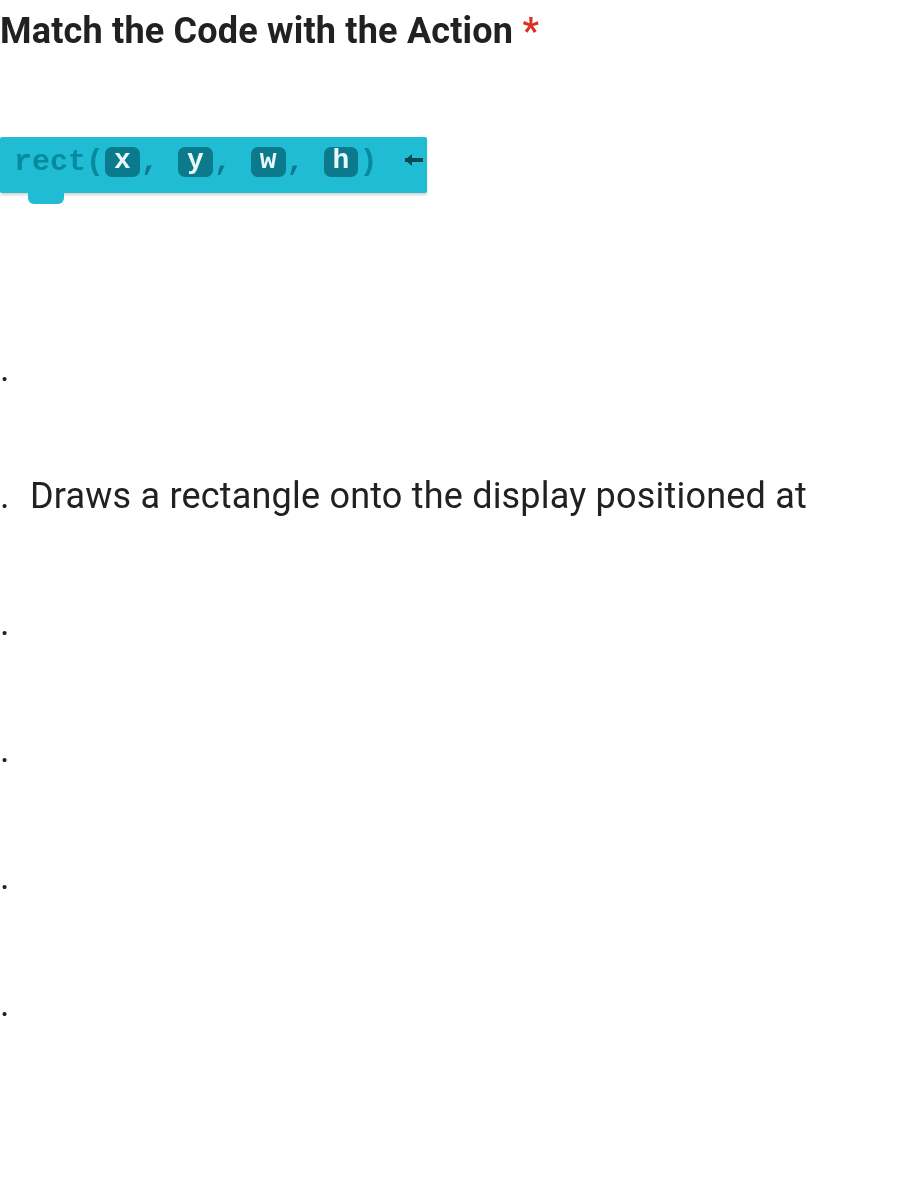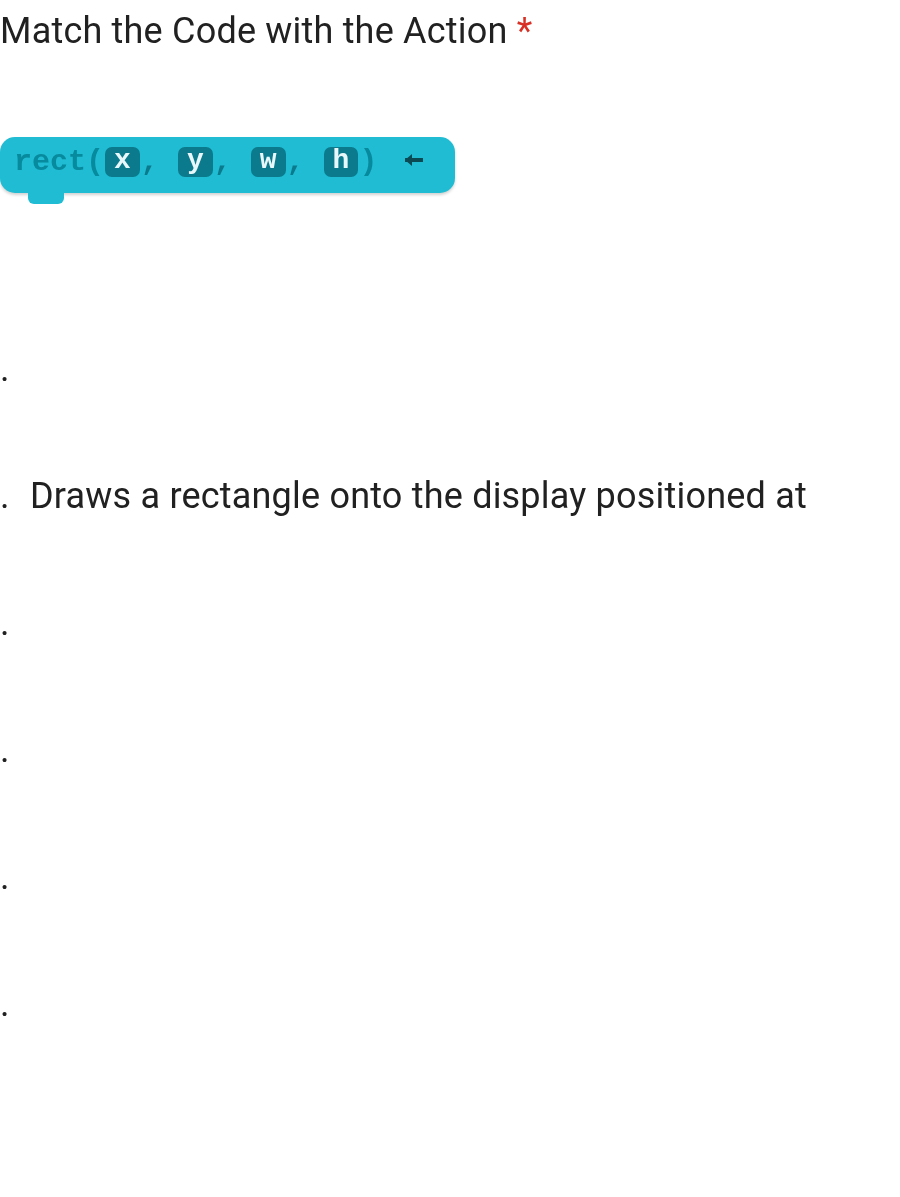--- a/index.html
+++ b/index.html
@@ -9,35 +9,35 @@
       width: 900px;
       height: 1197px;
       overflow: hidden;
       position: relative;
     }
     .question-title {
       font-size: 36px;
       color: #212121;
       margin-top: 10px;
       margin-left: 0;
-      font-weight: 400;
+      font-weight: 700;
       letter-spacing: 0.2px;
     }
     .required {
       color: #d93025;
     }
     .code-block-wrap {
       margin-top: 85px;
       margin-left: 0;
     }
     .code-block {
       display: inline-block;
       background: #1fbcd3;
-      border-radius: 15px;
-      padding: 8px 28px 14px 14px;
+      border-radius: 2px;
+      padding: 8px 0 14px 14px;
       position: relative;
       box-shadow: 0 2px 3px rgba(0,0,0,0.18);
     }
     .code-block::after {
       content: '';
       position: absolute;
       bottom: -11px;
       left: 28px;
       width: 36px;
       height: 13px;

